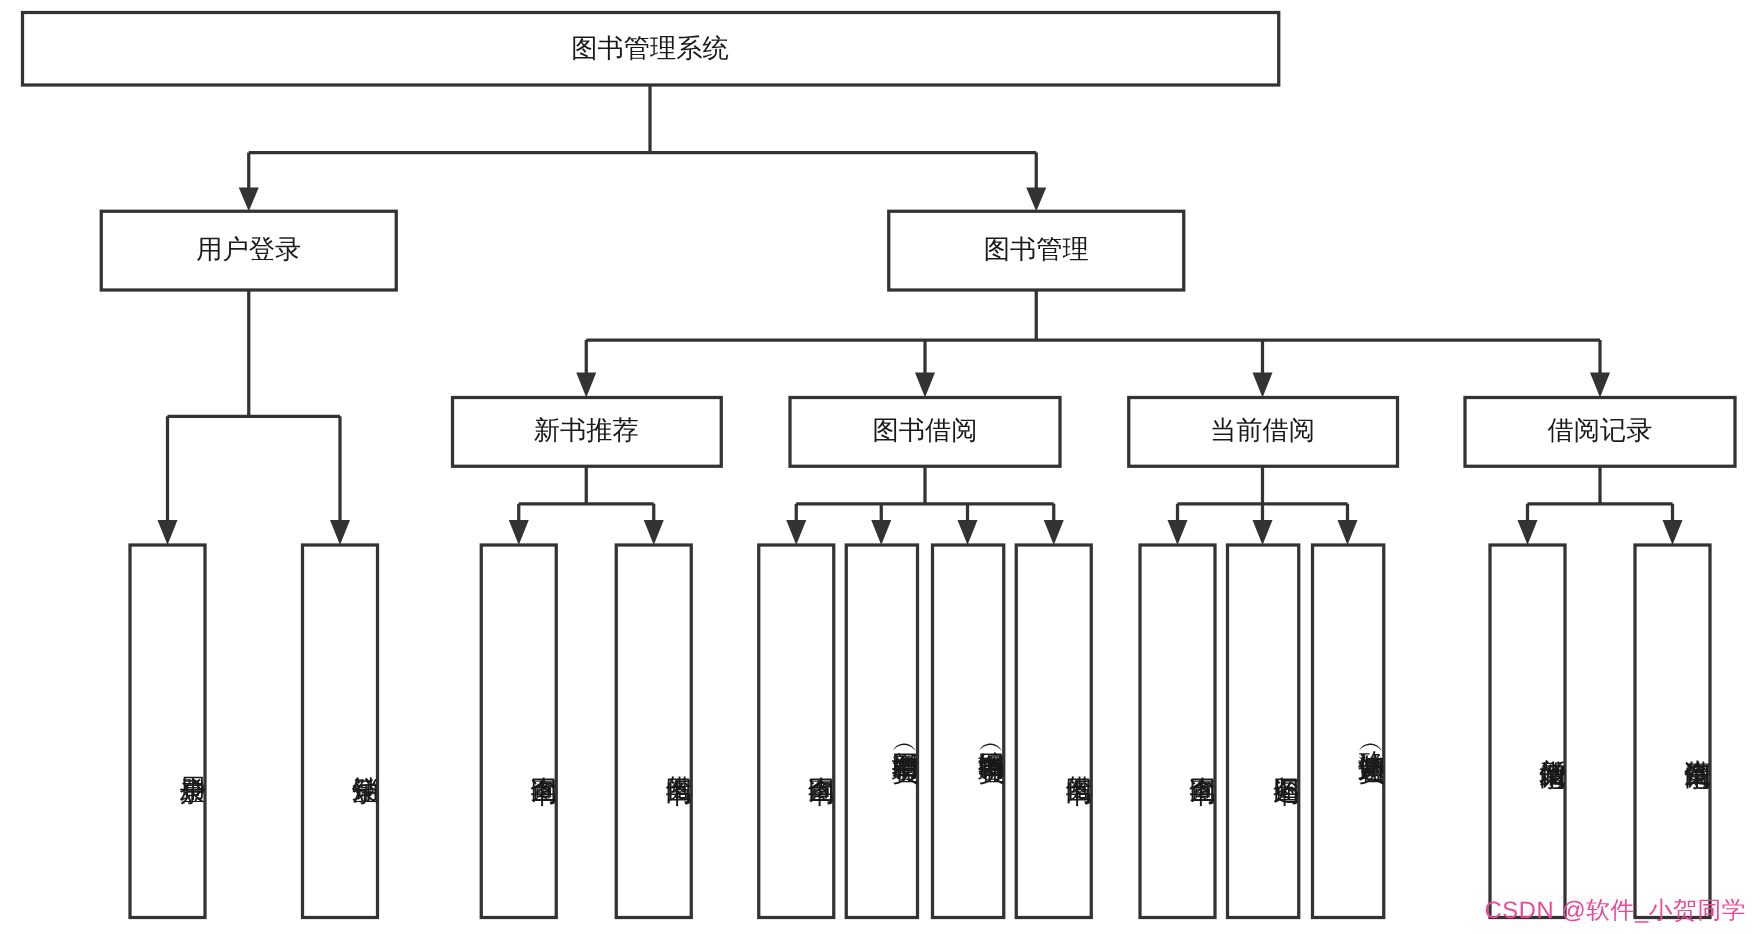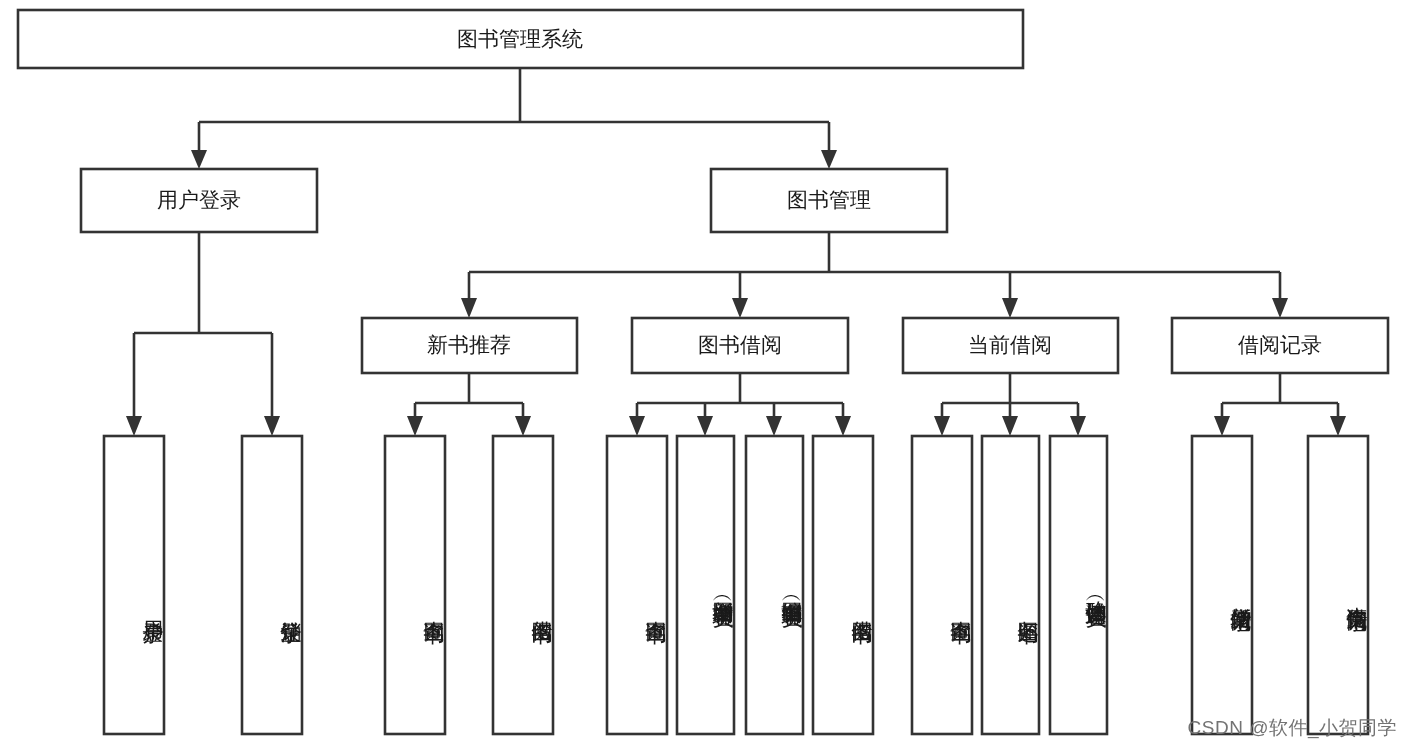--- a/index.html
+++ b/index.html
@@ -64,21 +64,21 @@
     align-items: flex-start;
     justify-content: center;
     pointer-events: none;
   }
   .watermark {
     position: absolute;
     right: 8px;
     bottom: 6px;
     font-family: "Liberation Sans", "DejaVu Sans", sans-serif;
     font-size: 19px;
-    color: #737373;
+    color: #ec4899;
     white-space: nowrap;
     letter-spacing: 0.5px;
   }
 </style>
 </head>
 <body>
 
 <div id="diagram-root">
 
   <svg class="flow" viewBox="0 0 1405 747" xmlns="http://www.w3.org/2000/svg">

